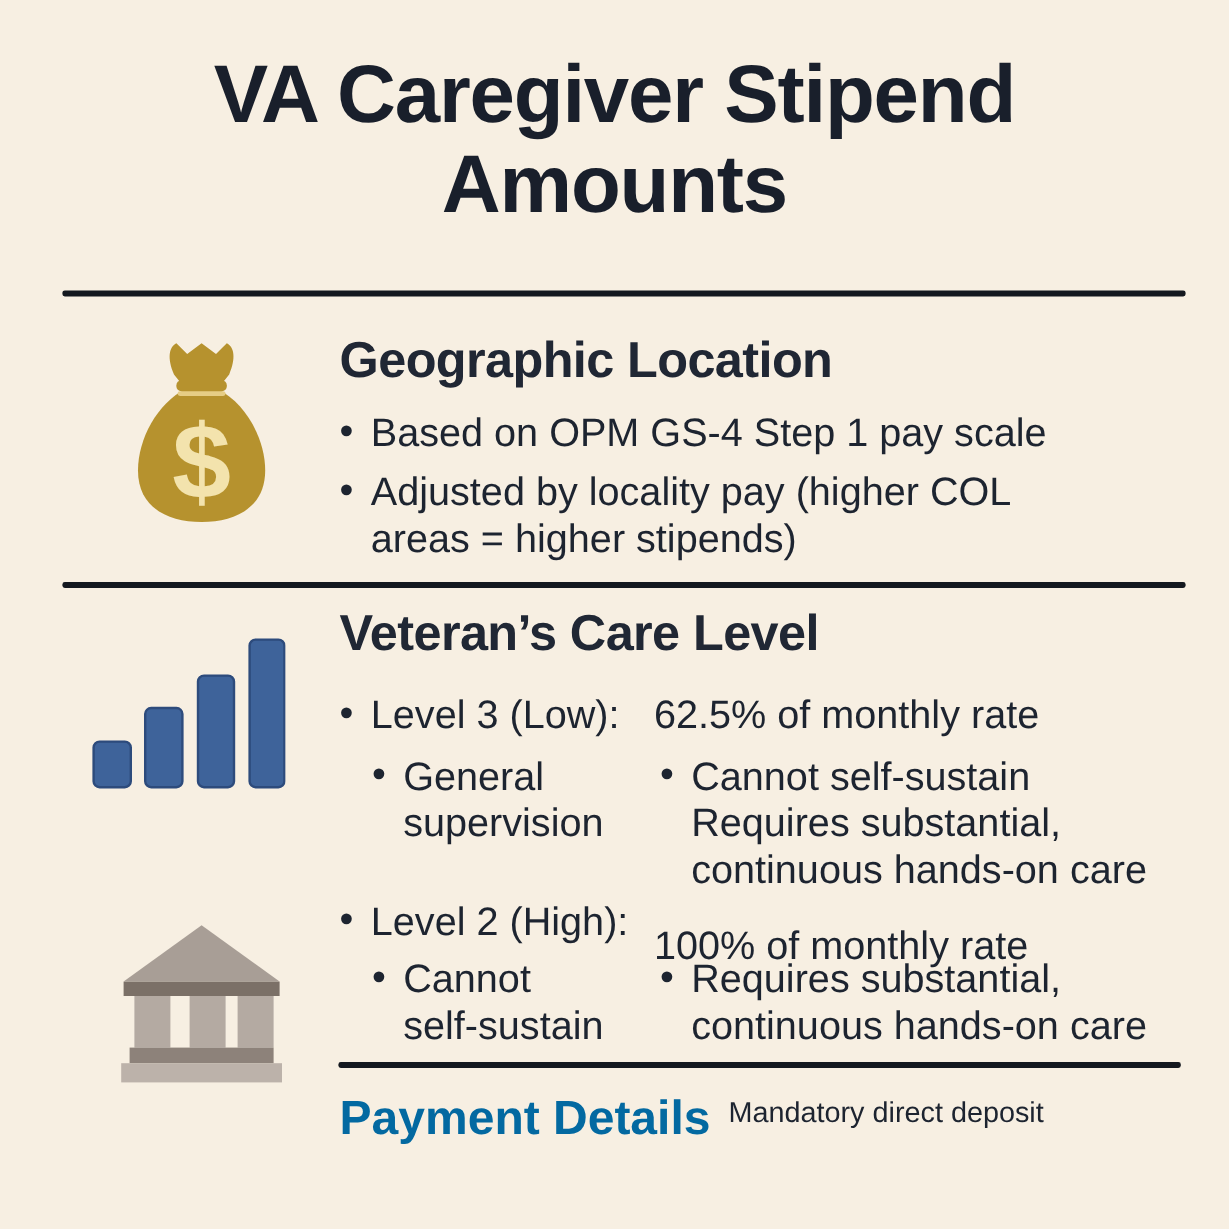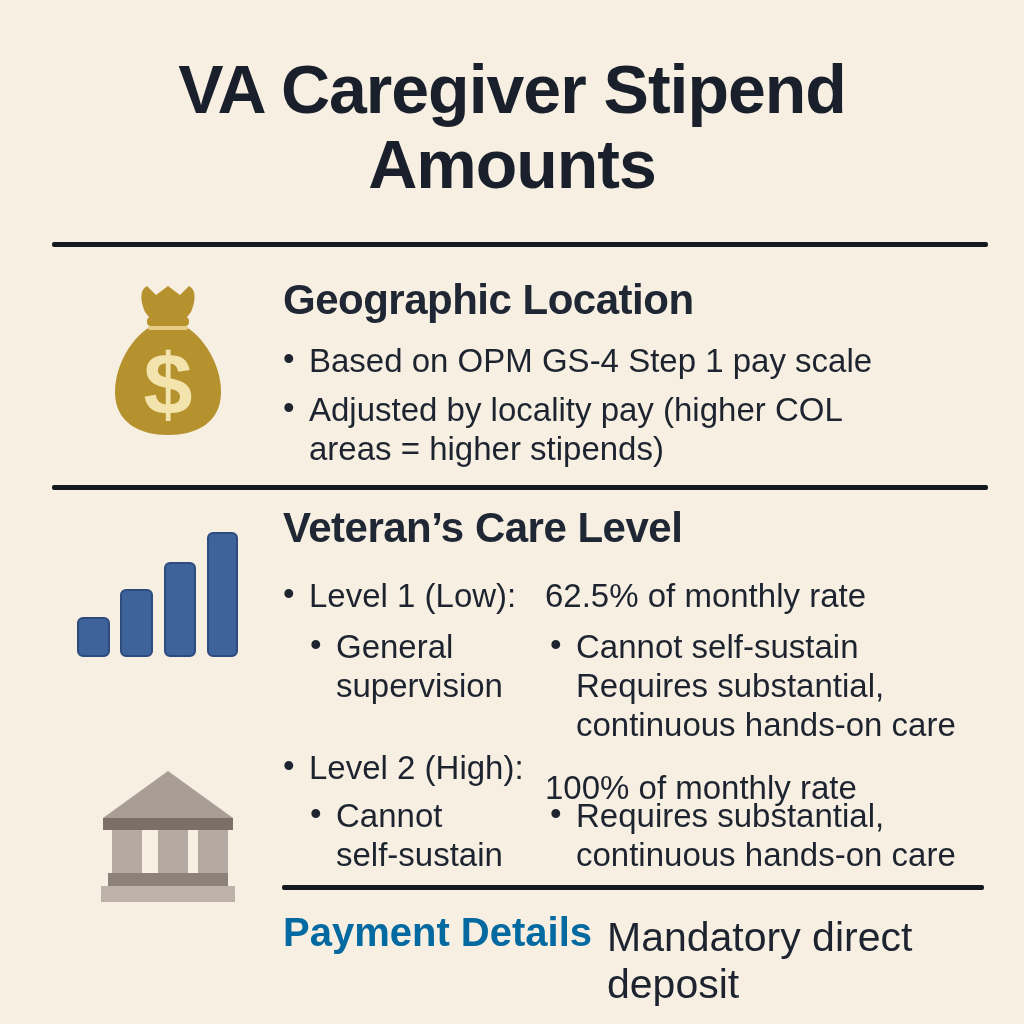--- a/index.html
+++ b/index.html
@@ -14,21 +14,20 @@
   .abs{position:absolute;}
   .preline{white-space:pre-line;}
 
   .title{
     left:0; right:0; top:42px;
     text-align:center;
     font-size:68px; font-weight:700;
     line-height:1.1;
     letter-spacing:-1px;
     color:#191f2b;
-    margin-top:10px;
   }
 
   .rule{
     height:4.5px;
     background:#14181f;
     border-radius:2px;
   }
   .rule-1{left:52px; top:242px; width:936px;}
   .rule-2{left:52px; top:485px; width:936px;}
   .rule-3{left:282px; top:885px; width:702px;}
@@ -71,21 +70,21 @@
   .sub-left-2{left:310px; top:796px; width:230px;}
   .sub-right-2{left:550px; top:796px; width:430px;}
 
   .payment-heading{
     left:283px; top:910px;
     font-size:40px; font-weight:700;
     color:#0369a1;
   }
   .payment-detail{
     left:607px; top:914px;
-    font-size:41px;
+    font-size:24px;
     color:#1d2430;
   }
 
   .icon-money-bag{left:103px; top:284px;}
   .icon-bars{left:76px; top:530px;}
   .icon-bank{left:97px; top:767px;}
 
   .money-symbol{
     font-family:"Liberation Sans", sans-serif;
     font-weight:700;
@@ -116,21 +115,21 @@
 
 <svg class="abs icon-bars" width="162" height="128" viewBox="0 0 162 128">
   <rect x="2" y="88" width="31" height="38" rx="5" fill="#3e639a" stroke="#2d4b7c" stroke-width="2"></rect>
   <rect x="45" y="60" width="31" height="66" rx="5" fill="#3e639a" stroke="#2d4b7c" stroke-width="2"></rect>
   <rect x="89" y="33" width="30" height="93" rx="5" fill="#3e639a" stroke="#2d4b7c" stroke-width="2"></rect>
   <rect x="132" y="3" width="29" height="123" rx="5" fill="#3e639a" stroke="#2d4b7c" stroke-width="2"></rect>
 </svg>
 
 <div class="abs section-heading heading-care">Veteran’s Care Level</div>
 
-<div class="abs body-text bullet lvl-label-1">Level 1 (Low):</div>
+<div class="abs body-text bullet lvl-label-1">Level 3 (Low):</div>
 <div class="abs body-text lvl-rate-1">62.5% of monthly rate</div>
 <div class="abs body-text bullet preline sub-left-1">General
 supervision</div>
 <div class="abs body-text bullet preline sub-right-1">Cannot self-sustain
 Requires substantial,
 continuous hands-on care</div>
 
 <div class="abs body-text bullet lvl-label-2">Level 2 (High):</div>
 <div class="abs body-text lvl-rate-2">100% of monthly rate</div>
 <div class="abs body-text bullet preline sub-left-2">Cannot

